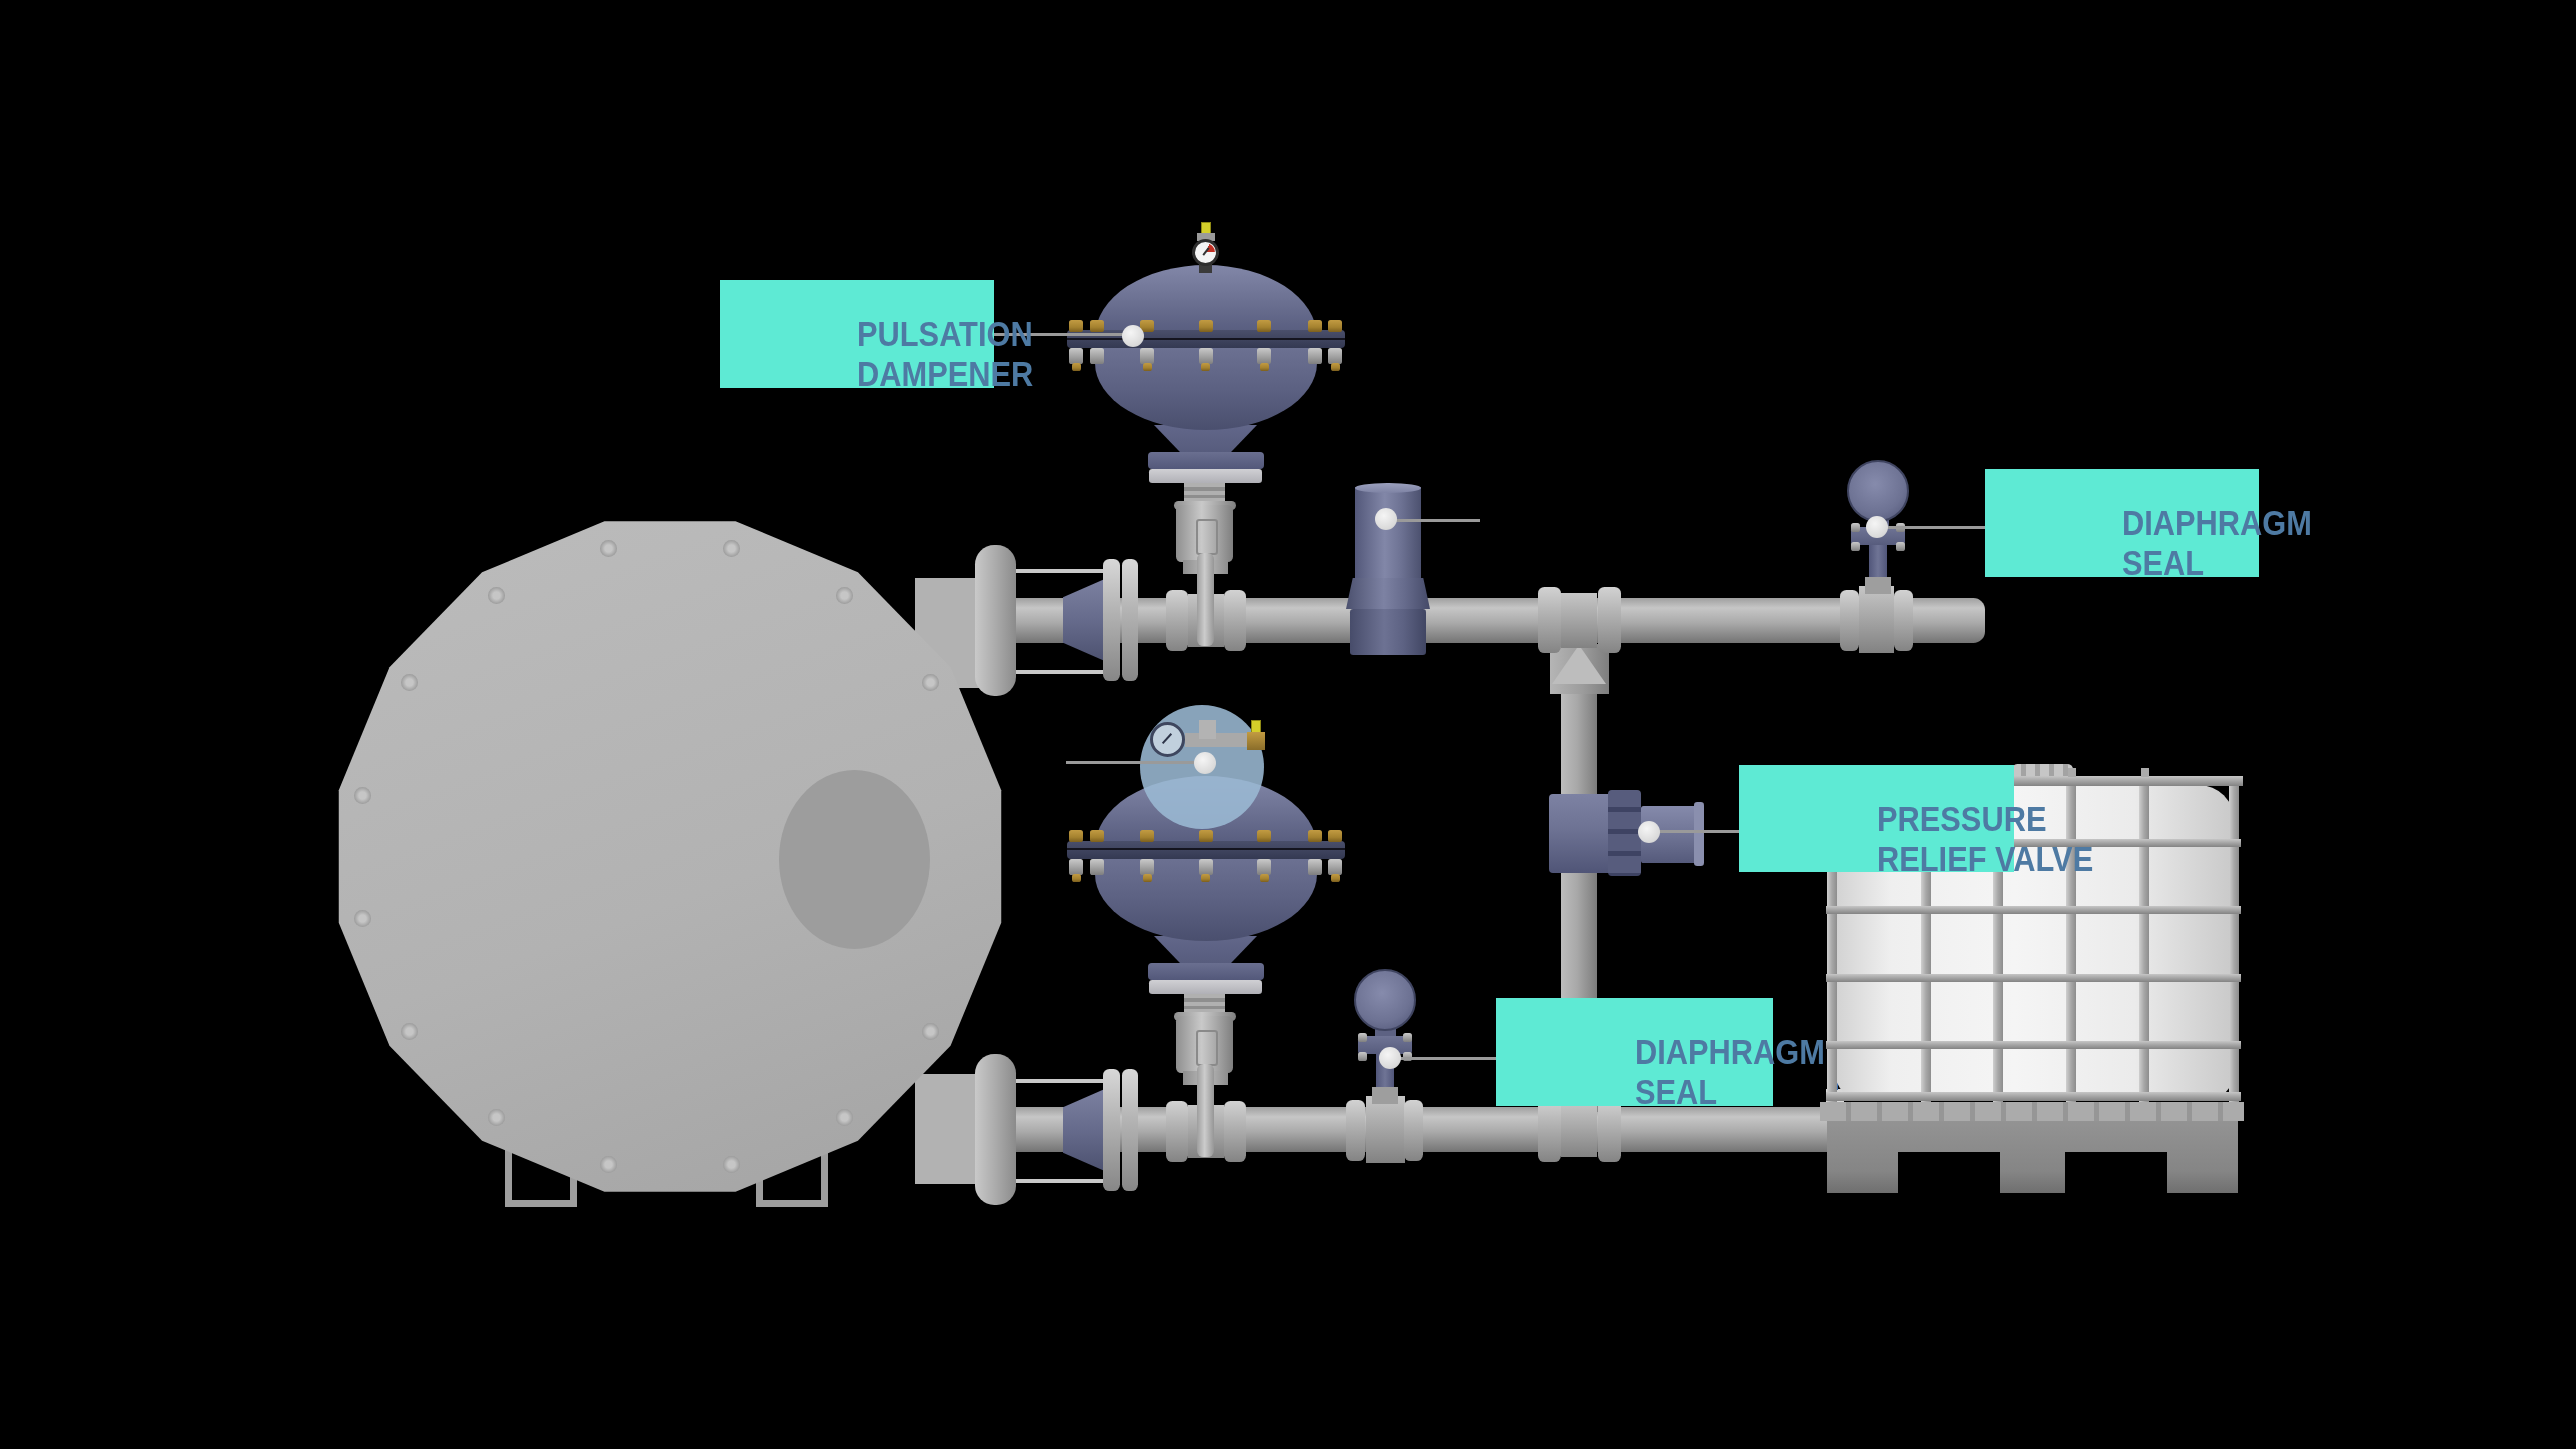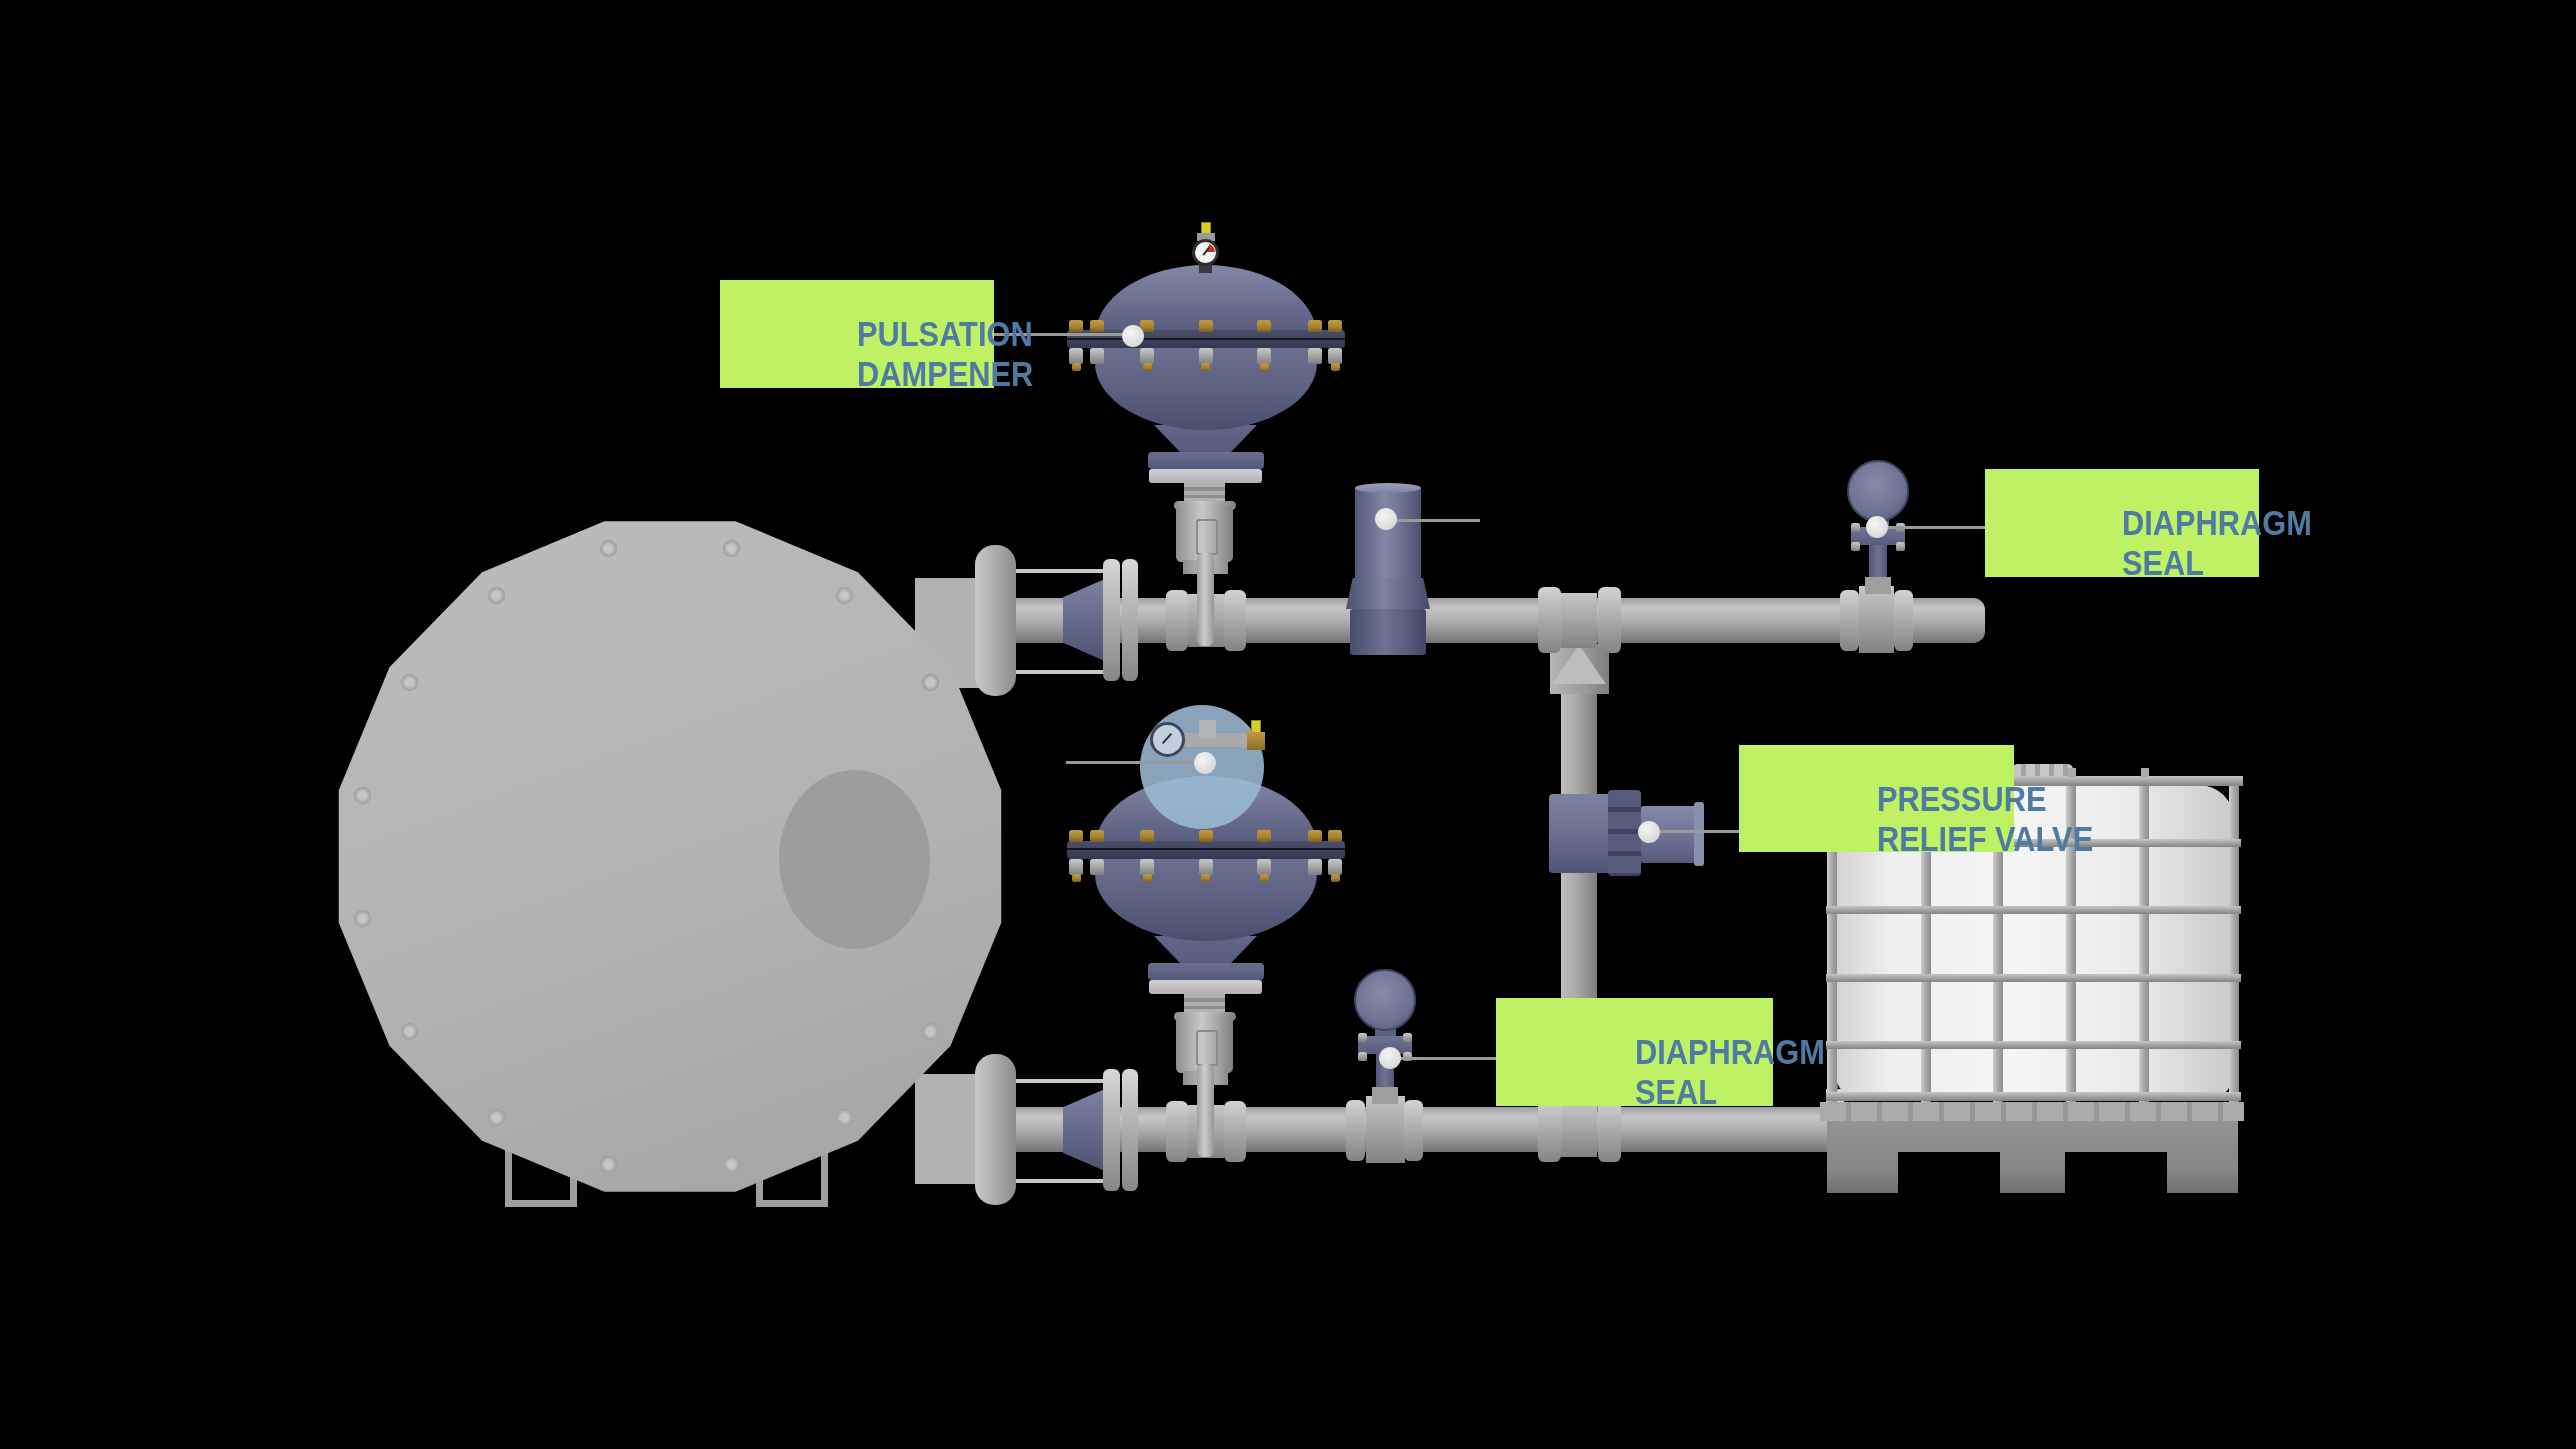--- a/index.html
+++ b/index.html
@@ -1,21 +1,21 @@
 <!DOCTYPE html>
 <html style="font-size:10.3px"><head>
 <meta charset="utf-8">
 <style>
   html,body{margin:0;padding:0;background:#000;}
   #stage{position:relative;width:2576px;height:1449px;background:#000;overflow:hidden;
          font-family:"Liberation Sans",sans-serif;}
   #stage *{position:absolute;box-sizing:border-box;}
 
   
-  .lbl{background:#bef264;display:flex;align-items:center;justify-content:center;z-index:40;}
+  .lbl{background:#5eead4;display:flex;align-items:center;justify-content:center;z-index:40;}
   .lbl .txt{position:static;color:#4e7aa3;font-weight:bold;font-size:35px;line-height:40px;
             text-align:center;letter-spacing:0px;transform:scaleX(0.88);white-space:nowrap;}
   .lbl.blue{background:#52789f;}
   .lbl.blue .txt{color:#ffffff;}
 
   .leader{height:3.2px;background:#9a9a9a;z-index:30;}
   .dot{width:22px;height:22px;border-radius:50%;z-index:35;
        background:radial-gradient(circle at 40% 35%,#f5f5f5,#d9d9d9 70%,#bdbdbd);}
 
   
@@ -353,21 +353,21 @@
 
   <div class="lbl" style="left:1985px;top:469px;width:274px;height:108px;">
     <div class="txt">
         <span>DIAPHRAGM</span>
         <br>
     <span>SEAL</span>
       </div>
   </div>
 
 
-  <div class="lbl" style="left:1739px;top:745px;width:275px;height:107px;">
+  <div class="lbl" style="left:1739px;top:765px;width:275px;height:107px;">
     <div class="txt">
         <span>PRESSURE</span>
         <br>
     <span>RELIEF VALVE</span>
       </div>
   </div>
 
   <div class="lbl" style="left:1496px;top:998px;width:277px;height:108px;">
     <div class="txt">
         <span>DIAPHRAGM</span>

